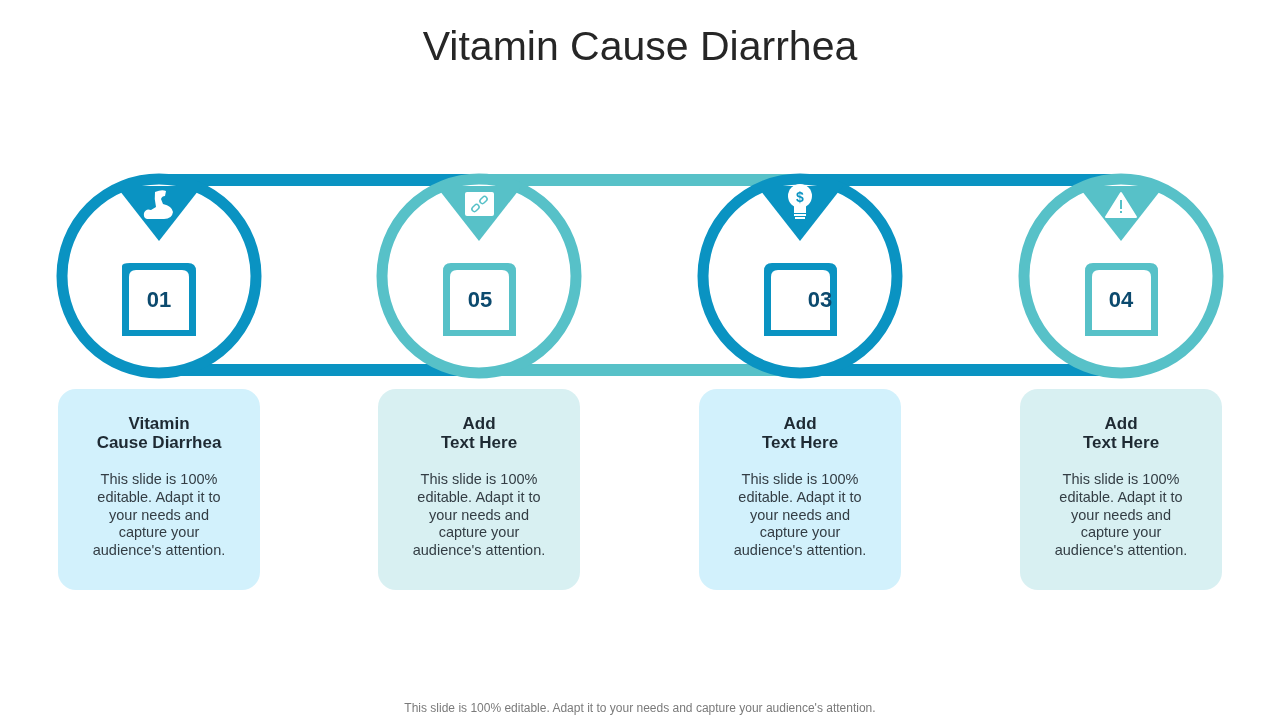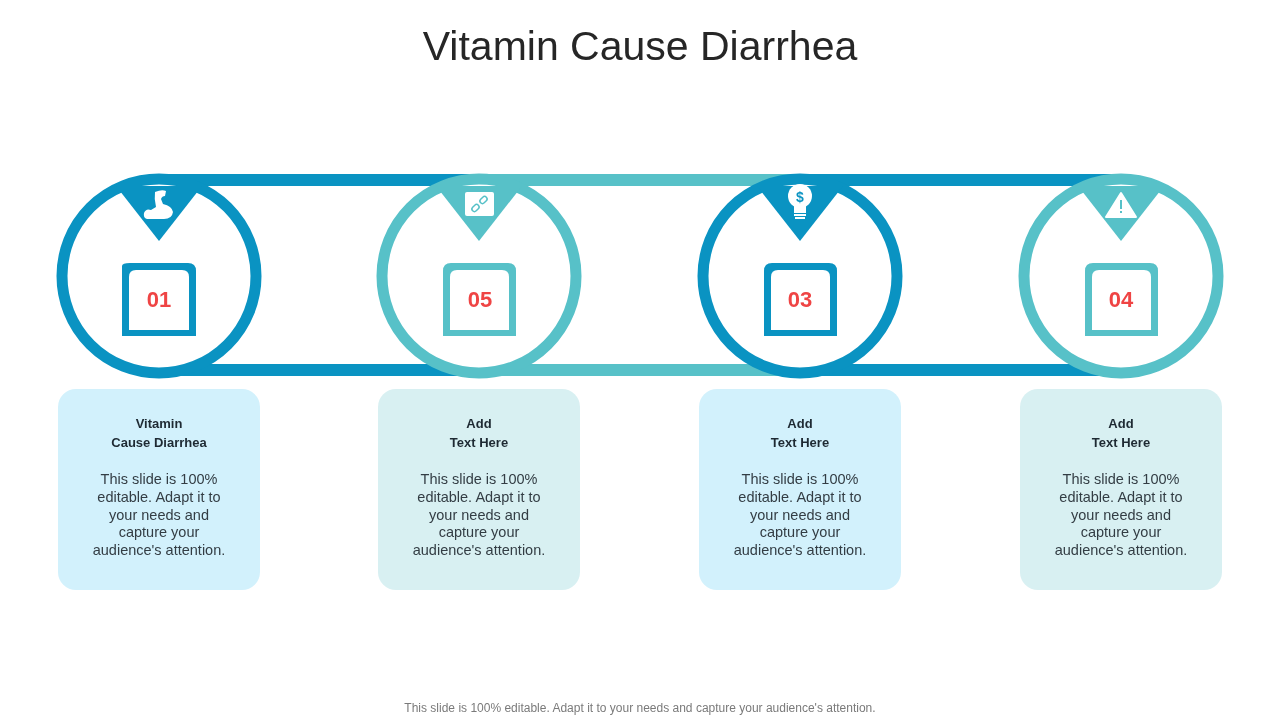--- a/index.html
+++ b/index.html
@@ -2,24 +2,24 @@
 <html><head>
 <meta charset="utf-8">
 <style>
   html, body { margin: 0; padding: 0; background: #ffffff; }
   body { width: 1280px; height: 720px; position: relative; overflow: hidden;
          font-family: "Liberation Sans", sans-serif; }
   .title { position: absolute; top: 20px; left: 0; width: 1280px; text-align: center;
            font-size: 41px; color: #262626; margin: 0; font-weight: normal; line-height: 52px; }
   .graphic { position: absolute; left: 0; top: 0; }
   .num { position: absolute; width: 60px; text-align: center; font-weight: bold;
-         font-size: 22px; color: #ef4444; top: 287px; line-height: 26px; }
+         font-size: 22px; color: #0c4a6e; top: 287px; line-height: 26px; }
   .card { position: absolute; top: 389px; width: 202px; height: 201px; border-radius: 18px;
           text-align: center; box-sizing: border-box; padding-top: 25px; }
-  .card-title { font-weight: bold; font-size: 13px; color: #1e2a33; line-height: 19px;
+  .card-title { font-weight: bold; font-size: 17px; color: #1e2a33; line-height: 19px;
                 white-space: pre-line; }
   .card-body { margin-top: 19px; font-size: 14.5px; color: #333d44; line-height: 17.8px;
                padding: 0 30px; }
   .footer { position: absolute; top: 701px; left: 0; width: 1280px; text-align: center;
             font-size: 12px; color: #7a7a7a; }
 </style>
 </head>
 <body>
 
 <h1 class="title">Vitamin Cause Diarrhea</h1>
@@ -81,21 +81,21 @@
     <g>
       <path d="M1121,193 L1136,217 L1106,217 Z" fill="#ffffff" stroke="#ffffff" stroke-width="2" stroke-linejoin="round"></path>
       <rect x="1120" y="200" width="2" height="9" fill="#57c1c8"></rect>
       <rect x="1120" y="211" width="2" height="2" fill="#57c1c8"></rect>
     </g>
   </g>
 </svg>
 
 <div class="num" style="left:129px">01</div>
 <div class="num" style="left:450px">05</div>
-<div class="num" style="left:770px">03</div>
+<div class="num" style="left:790px">03</div>
 <div class="num" style="left:1091px">04</div>
 
 <div class="card" style="left:58px; background:#d2f1fc">
   <div class="card-title">Vitamin
 Cause Diarrhea</div>
   <div class="card-body">This slide is 100% editable. Adapt it to your needs and capture your audience's attention.</div>
 </div>
 <div class="card" style="left:378px; background:#d8f0f2">
   <div class="card-title">Add
 Text Here</div>

